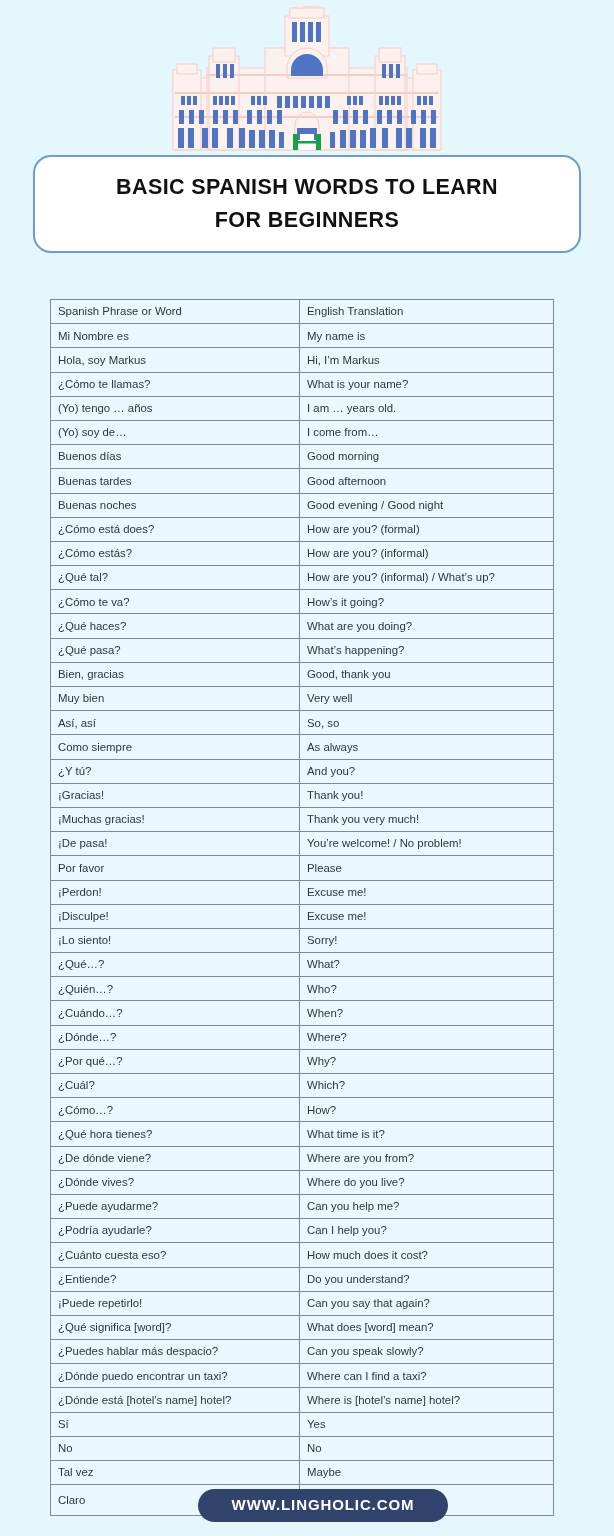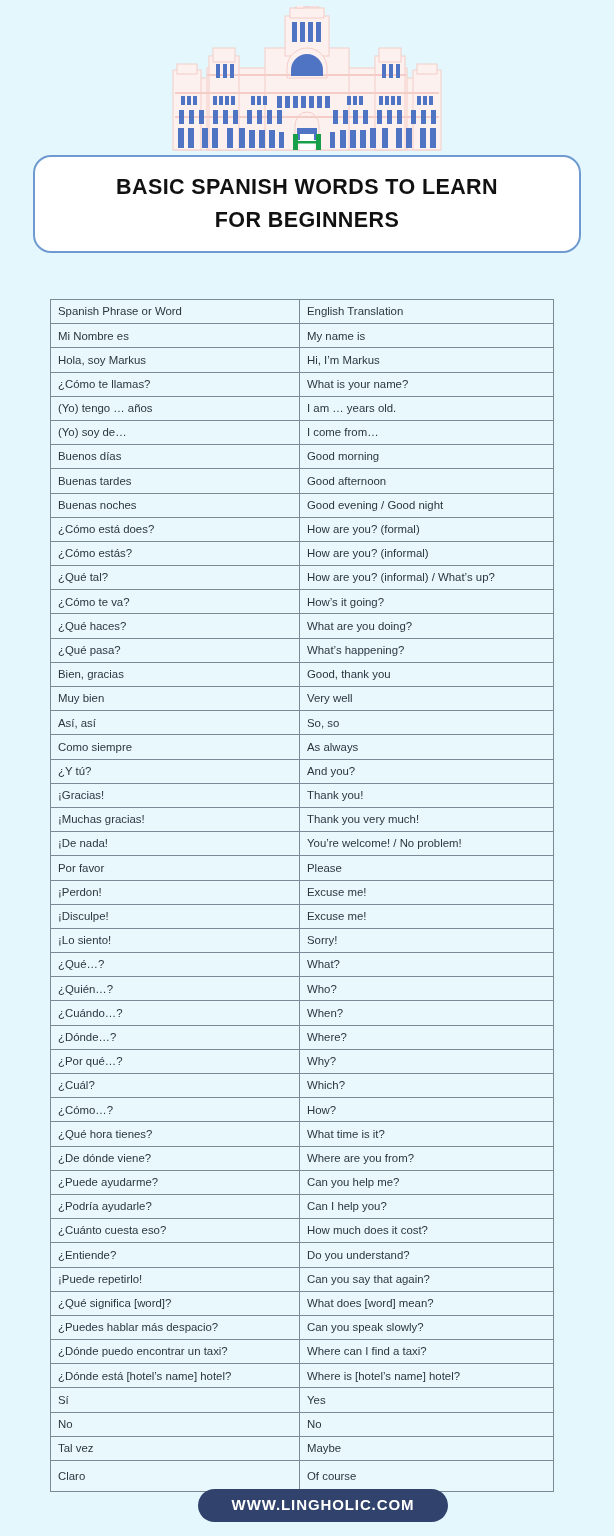--- a/index.html
+++ b/index.html
@@ -343,21 +343,21 @@
         </tr>
         <tr>
           <td>¡Gracias!</td>
           <td>Thank you!</td>
         </tr>
         <tr>
           <td>¡Muchas gracias!</td>
           <td>Thank you very much!</td>
         </tr>
         <tr>
-          <td>¡De nada!</td>
+          <td>¡De pasa!</td>
           <td>You’re welcome! / No problem!</td>
         </tr>
         <tr>
           <td>Por favor</td>
           <td>Please</td>
         </tr>
         <tr>
           <td>¡Perdon!</td>
           <td>Excuse me!</td>
         </tr>
@@ -397,20 +397,24 @@
           <td>¿Cómo…?</td>
           <td>How?</td>
         </tr>
         <tr>
           <td>¿Qué hora tienes?</td>
           <td>What time is it?</td>
         </tr>
         <tr>
           <td>¿De dónde viene?</td>
           <td>Where are you from?</td>
+        </tr>
+        <tr>
+          <td>¿Dónde vives?</td>
+          <td>Where do you live?</td>
         </tr>
         <tr>
           <td>¿Puede ayudarme?</td>
           <td>Can you help me?</td>
         </tr>
         <tr>
           <td>¿Podría ayudarle?</td>
           <td>Can I help you?</td>
         </tr>
         <tr>

